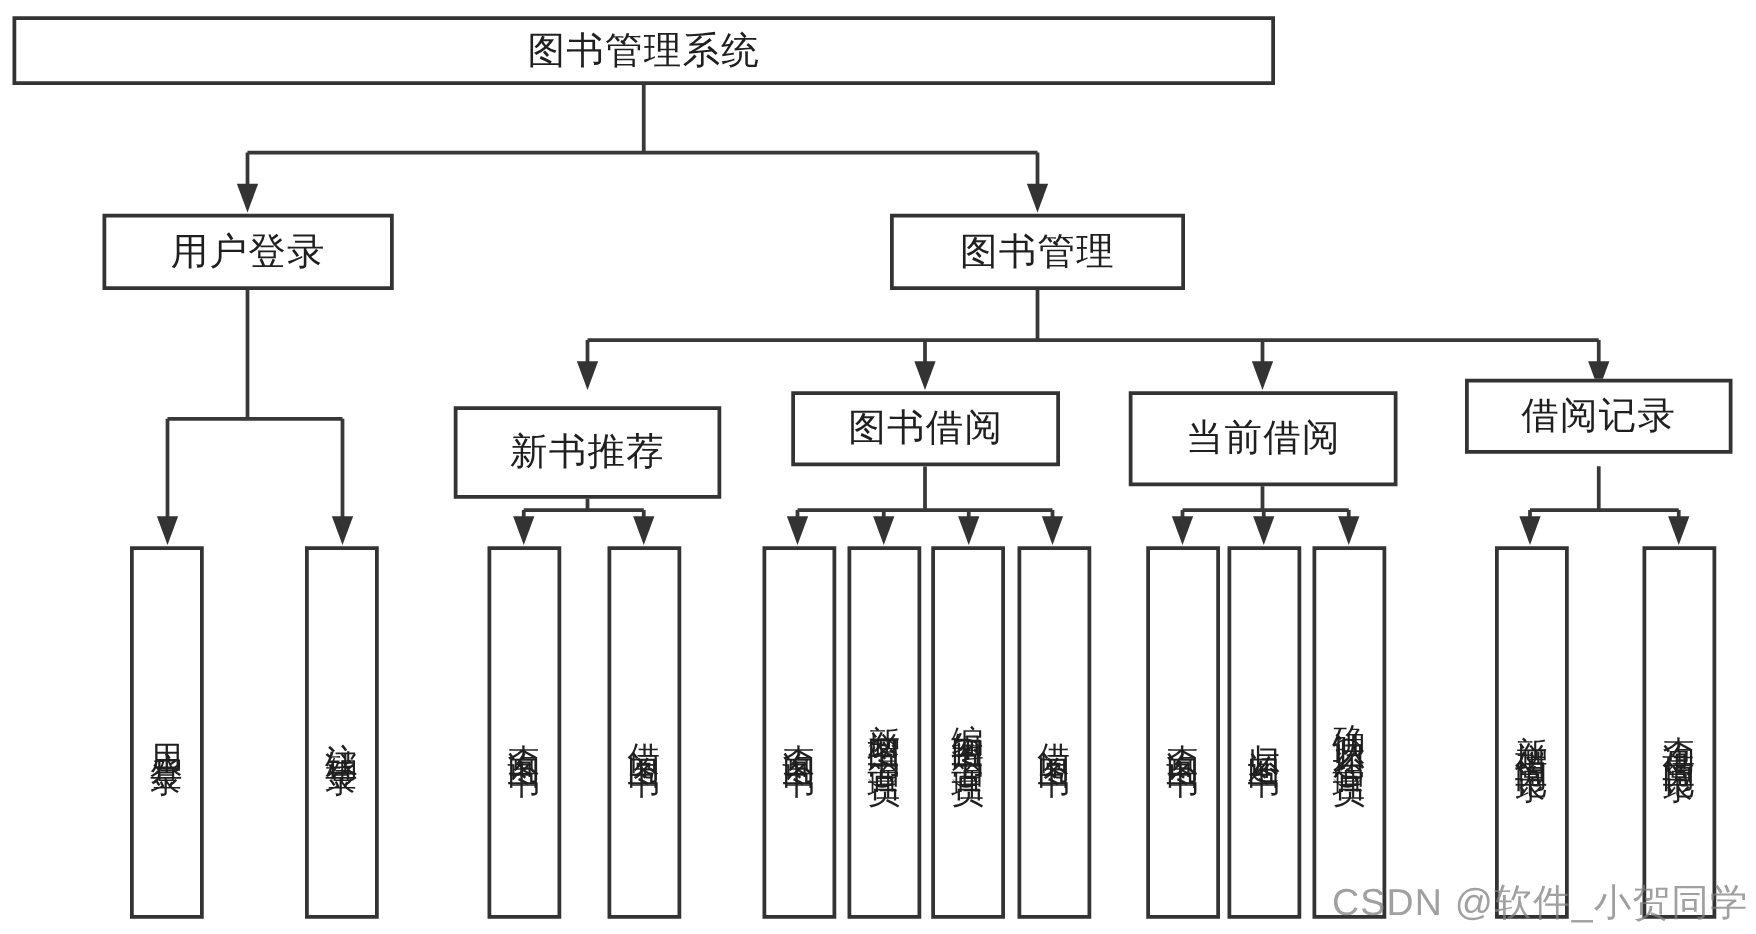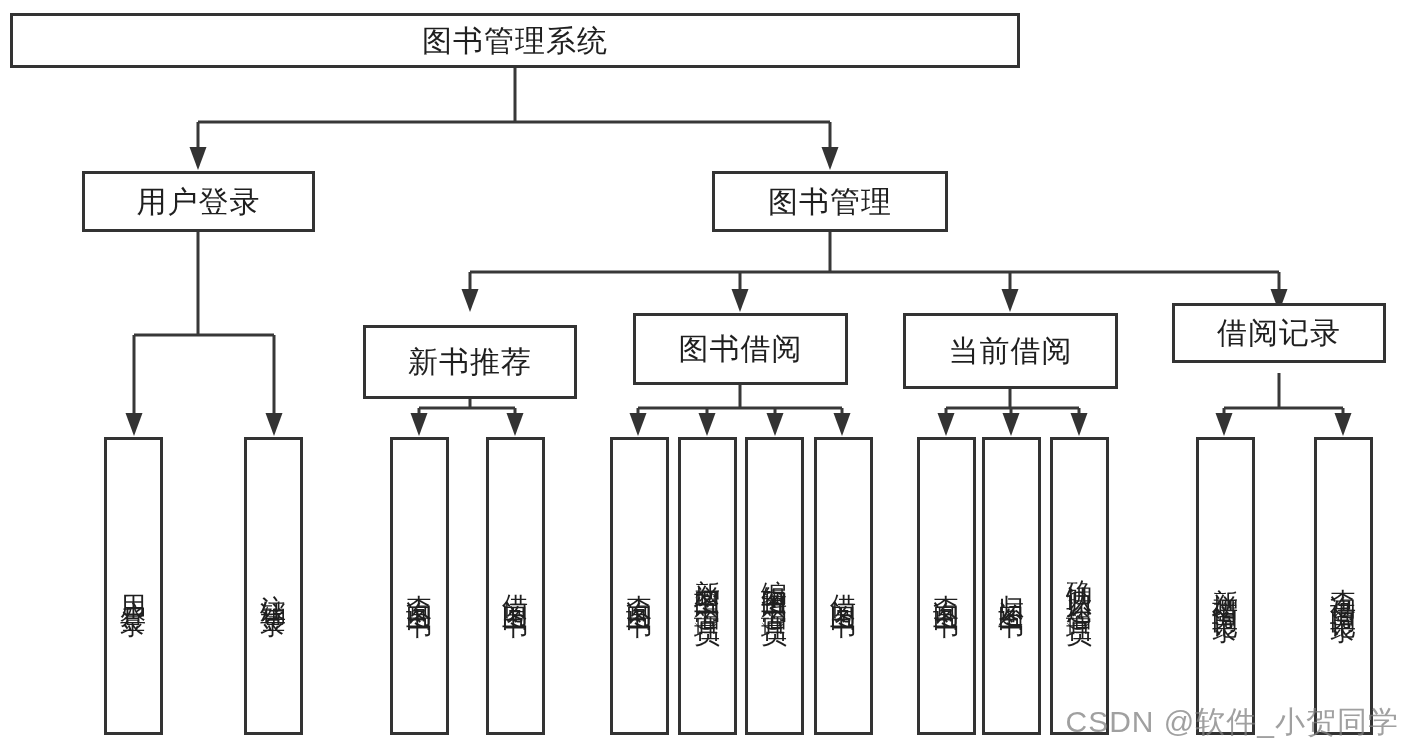--- a/index.html
+++ b/index.html
@@ -105,21 +105,21 @@
       <polygon points="1334.5,413 1351.5,413 1343,436"></polygon>
     </g>
   </svg>
 
   <div class="node h-node" style="left:10px; top:13px; width:1010px; height:55px;">图书管理系统</div>
 
   <div class="node h-node" style="left:82px; top:171px; width:233px; height:61px;">用户登录</div>
   <div class="node h-node" style="left:712px; top:171px; width:236px; height:61px;">图书管理</div>
 
   <div class="node h-node" style="left:363px; top:325px; width:214px; height:74px;">新书推荐</div>
-  <div class="node h-node" style="left:633px; top:313px; width:215px; height:72px;">图书借阅</div>
+  <div class="node h-node" style="left:633px; top:313px; width:215px; height:60px;">图书借阅</div>
   <div class="node h-node" style="left:903px; top:313px; width:215px; height:76px;">当前借阅</div>
   <div class="node h-node" style="left:1172px; top:303px; width:214px; height:60px;">借阅记录</div>
 
   <div class="node v-node" style="left:104px;">用户登录</div>
   <div class="node v-node" style="left:244px;">注销登录</div>
 
   <div class="node v-node" style="left:390px;">查询图书</div>
   <div class="node v-node" style="left:486px;">借阅图书</div>
 
   <div class="node v-node" style="left:610px;">查询图书</div>

